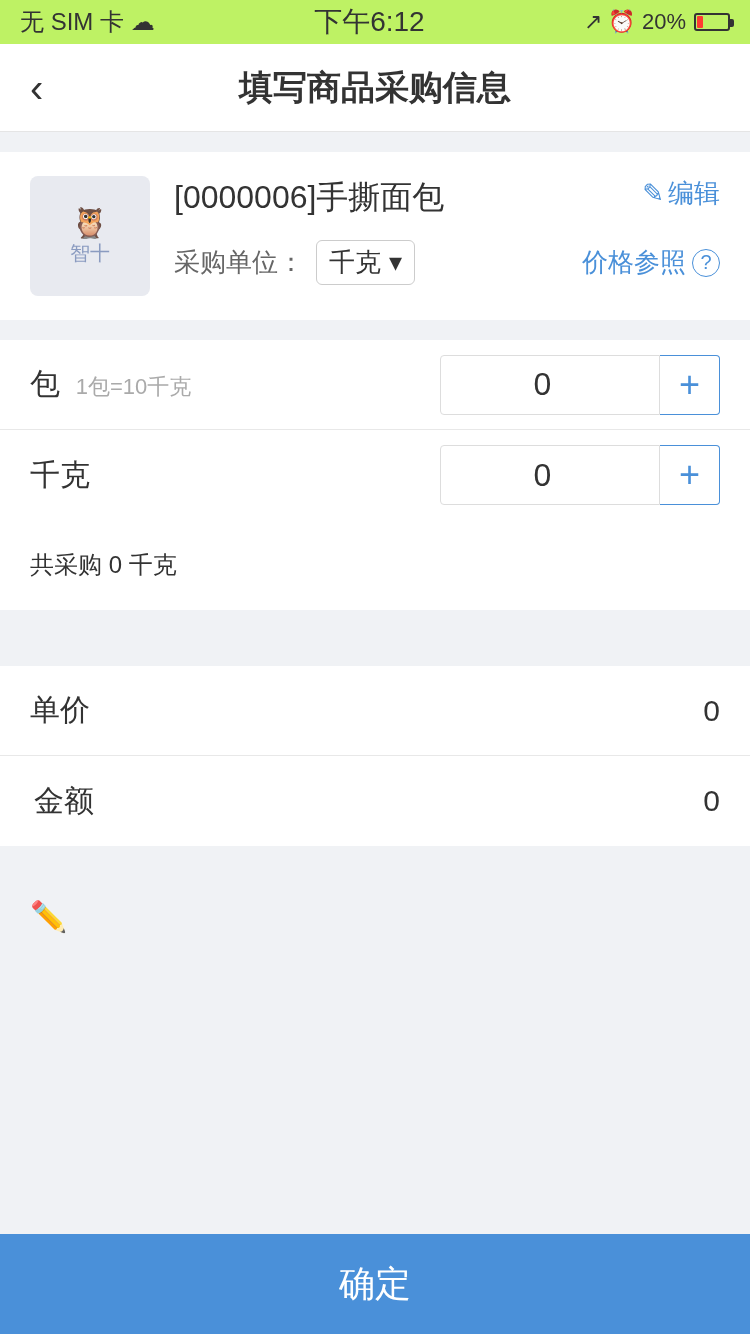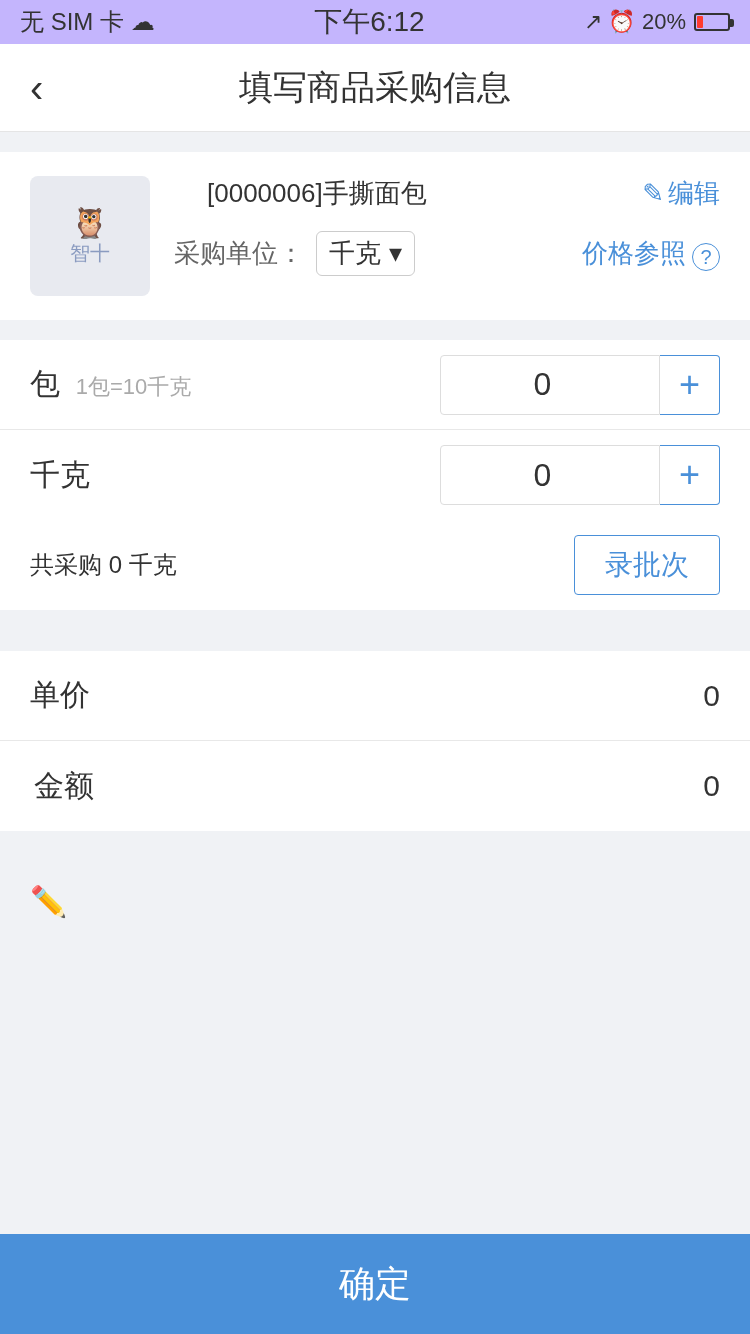--- a/index.html
+++ b/index.html
@@ -10,21 +10,21 @@
       font-family: -apple-system, "PingFang SC", "Helvetica Neue", sans-serif;
       background: #f0f2f5;
       font-size: 28px;
       color: #333;
     }
 
     
     .status-bar {
       width: 750px;
       height: 44px;
-      background: #c4b5fd;
+      background: #bef264;
       display: flex;
       align-items: center;
       justify-content: space-between;
       padding: 0 20px;
       font-size: 24px;
       color: #333;
     }
     .status-left { display: flex; align-items: center; gap: 8px; }
     .status-center { font-size: 28px; font-weight: 400; }
     .status-right { display: flex; align-items: center; gap: 6px; font-size: 22px; }
@@ -67,21 +67,21 @@
       font-size: 40px;
       color: #333;
       cursor: pointer;
       line-height: 1;
     }
     .nav-title {
       position: absolute;
       left: 50%;
       transform: translateX(-50%);
       font-size: 34px;
-      font-weight: 400;
+      font-weight: 700;
       color: #333;
     }
 
     
     .product-card {
       background: #fff;
       margin-top: 20px;
       padding: 24px 30px;
       display: flex;
       align-items: flex-start;
@@ -101,21 +101,21 @@
       flex-direction: column;
     }
     .owl-icon { font-size: 30px; }
     .product-info { flex: 1; }
     .product-name-row {
       display: flex;
       justify-content: space-between;
       align-items: flex-start;
       margin-bottom: 20px;
     }
-    .product-name { font-size: 26px; color: #333; margin-left: 33px; }
+    .product-name { font-size: 32px; color: #333; }
     .edit-btn {
       color: #4a90d9;
       font-size: 26px;
       display: flex;
       align-items: center;
       gap: 4px;
       white-space: nowrap;
       cursor: pointer;
     }
     .unit-row {
@@ -133,21 +133,21 @@
       padding: 4px 12px;
       font-size: 26px;
       color: #333;
       background: #fff;
       cursor: pointer;
     }
     .price-ref {
       color: #4a90d9;
       font-size: 26px;
       display: flex;
-      align-items: flex-end;
+      align-items: center;
       gap: 6px;
       cursor: pointer;
     }
 
     
     .section-divider {
       height: 20px;
       background: #f0f2f5;
     }
 
@@ -221,21 +221,21 @@
       color: #4a90d9;
       font-size: 28px;
       cursor: pointer;
       display: flex;
       align-items: center;
     }
 
     
     .price-section {
       background: #fff;
-      margin-top: 21px;
+      margin-top: 36px;
     }
     .price-row {
       display: flex;
       align-items: center;
       justify-content: space-between;
       padding: 0 30px;
       height: 90px;
       border-bottom: 1px solid #e8e8e8;
     }
     .price-row:last-child { border-bottom: none; padding-left: 34px; }
@@ -353,21 +353,20 @@
     </div>
     <div class="input-control">
       <input type="number" class="qty-input" value="0" style="border-radius: 4px 0px 0px 4px;">
       <button class="plus-btn">+</button>
     </div>
   </div>
 </div>
 
 <div class="summary-row">
   <span class="summary-text">共采购 0 千克</span>
-  <button class="batch-btn">录批次</button>
 </div>
 
 <div class="section-divider"></div>
 
 <div class="price-section">
   <div class="price-row">
     <span class="price-label">单价</span>
     <span class="price-value">0</span>
   </div>
   <div class="price-row">

